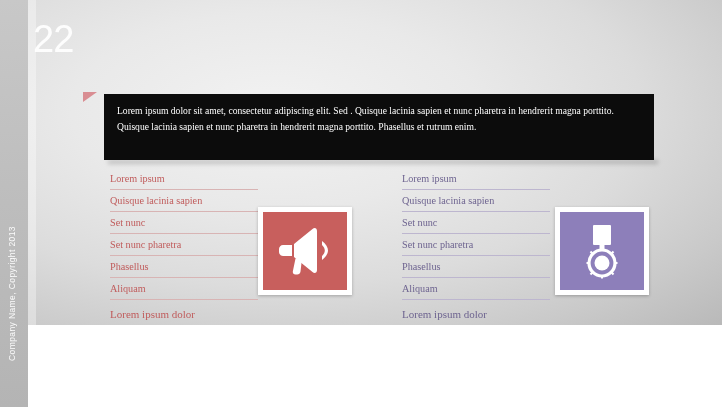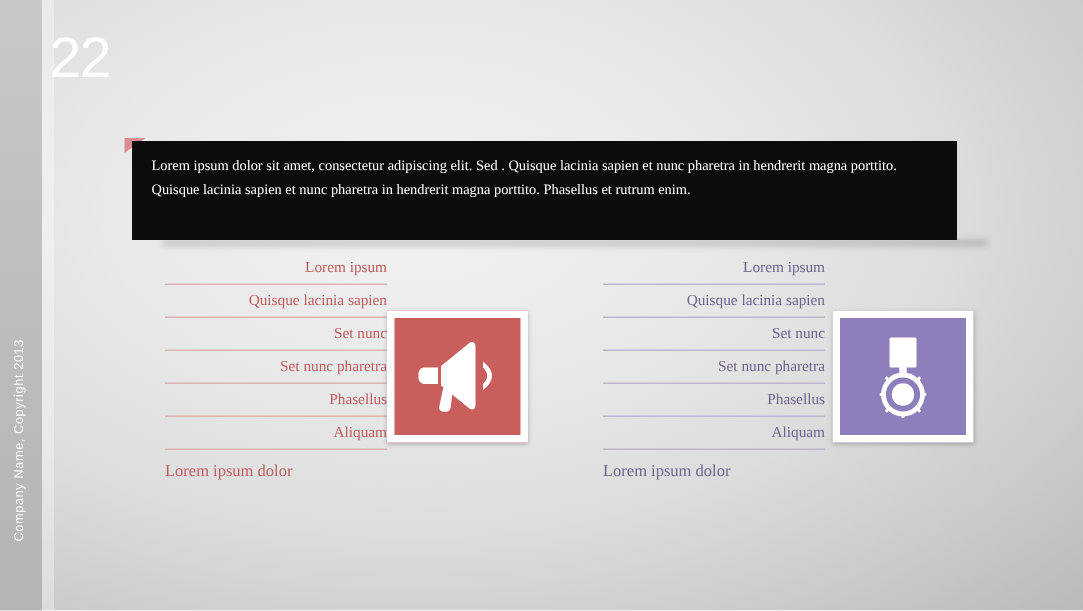--- a/index.html
+++ b/index.html
@@ -3,21 +3,21 @@
 <meta charset="utf-8">
 <style>
   * { box-sizing: border-box; margin: 0; padding: 0; }
   html, body {
     width: 722px; height: 407px;
     font-family: "Liberation Sans", sans-serif;
     overflow: hidden;
   }
   .slide {
     position: relative;
-    width: 722px; height: 407px;
+    width: 722px; height: 325px;
     background: radial-gradient(ellipse at 38% 34%, #f2f2f2 0%, #e9e9e9 32%, #dcdcdc 58%, #c9c9c9 82%, #b9b9b9 100%);
   }
 
   
   .left-strip {
     position: absolute;
     left: 0; top: 0;
     width: 28px; height: 407px;
     background: linear-gradient(to bottom, #c8c8c8 0%, #bdbdbd 50%, #b4b4b4 100%);
   }
@@ -77,21 +77,21 @@
     position: absolute;
     left: 83px; top: 92px;
     width: 0; height: 0;
     border-left: 14px solid #d98d92;
     border-bottom: 10px solid transparent;
   }
 
   
   .black-box {
     position: absolute;
-    left: 88px; top: 94px;
+    left: 104px; top: 94px;
     width: 550px; height: 66px;
     background: #0c0c0c;
   }
   .black-box p {
     position: absolute;
     left: 13px; top: 9px;
     width: 524px;
     color: #ffffff;
     font-size: 9.6px;
     line-height: 15.5px;
@@ -115,21 +115,20 @@
   .col-right { left: 402px; }
 
   .list-item {
     position: relative;
     font-size: 10.2px;
     font-family: "Liberation Serif", serif;
     padding: 4px 0 4px 0;
     border-bottom: 1px solid #cfcfcf;
     line-height: 13px;
     white-space: nowrap;
-    text-align: right;
   }
   .col-left .list-item { color: #c05c5c; border-bottom-color: #d8b4b4; }
   .col-right .list-item { color: #6e6490; border-bottom-color: #bdb6cf; }
 
   .list-last {
     position: relative;
     font-size: 11px;
     font-family: Liberation Serif, serif;
     padding-top: 8px;
     border-bottom: none;

